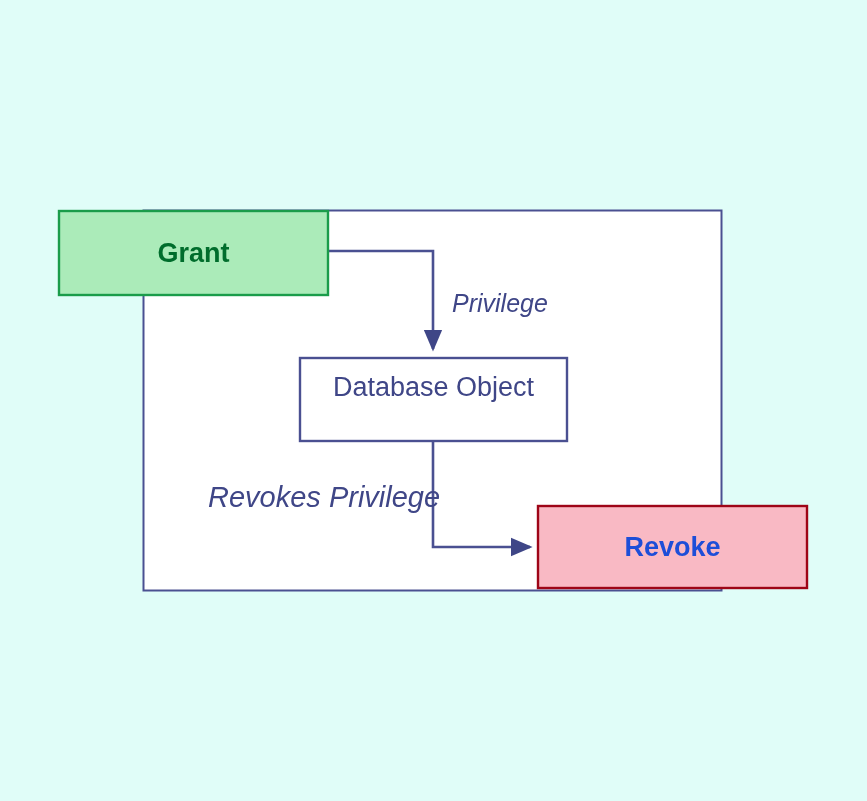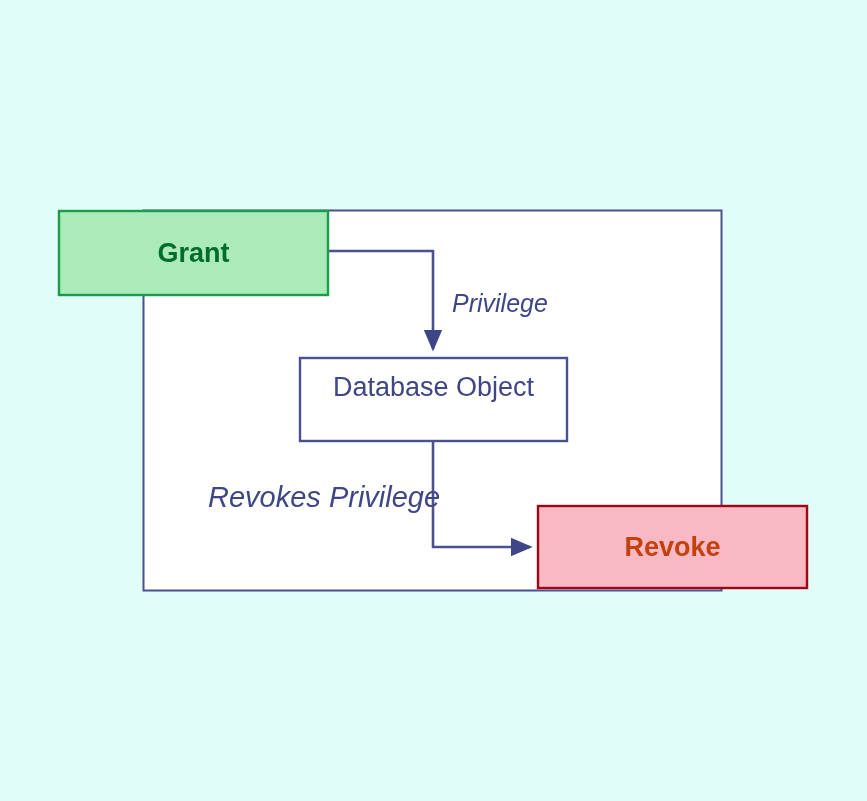--- a/index.html
+++ b/index.html
@@ -43,21 +43,21 @@
   .lbl-dbobject {
     left: 299px; top: 345px; width: 269px; height: 85px;
     font-size: 27px;
     font-weight: normal;
     color: #3f4687;
   }
   .lbl-revoke {
     left: 537px; top: 505px; width: 271px; height: 84px;
     font-size: 27px;
     font-weight: bold;
-    color: #c2410c;
+    color: #1d4ed8;
   }
   .edge-label {
     position: absolute;
     font-style: italic;
     color: #3f4687;
     white-space: nowrap;
     pointer-events: none;
   }
   .lbl-privilege {
     left: 452px; top: 289px;

